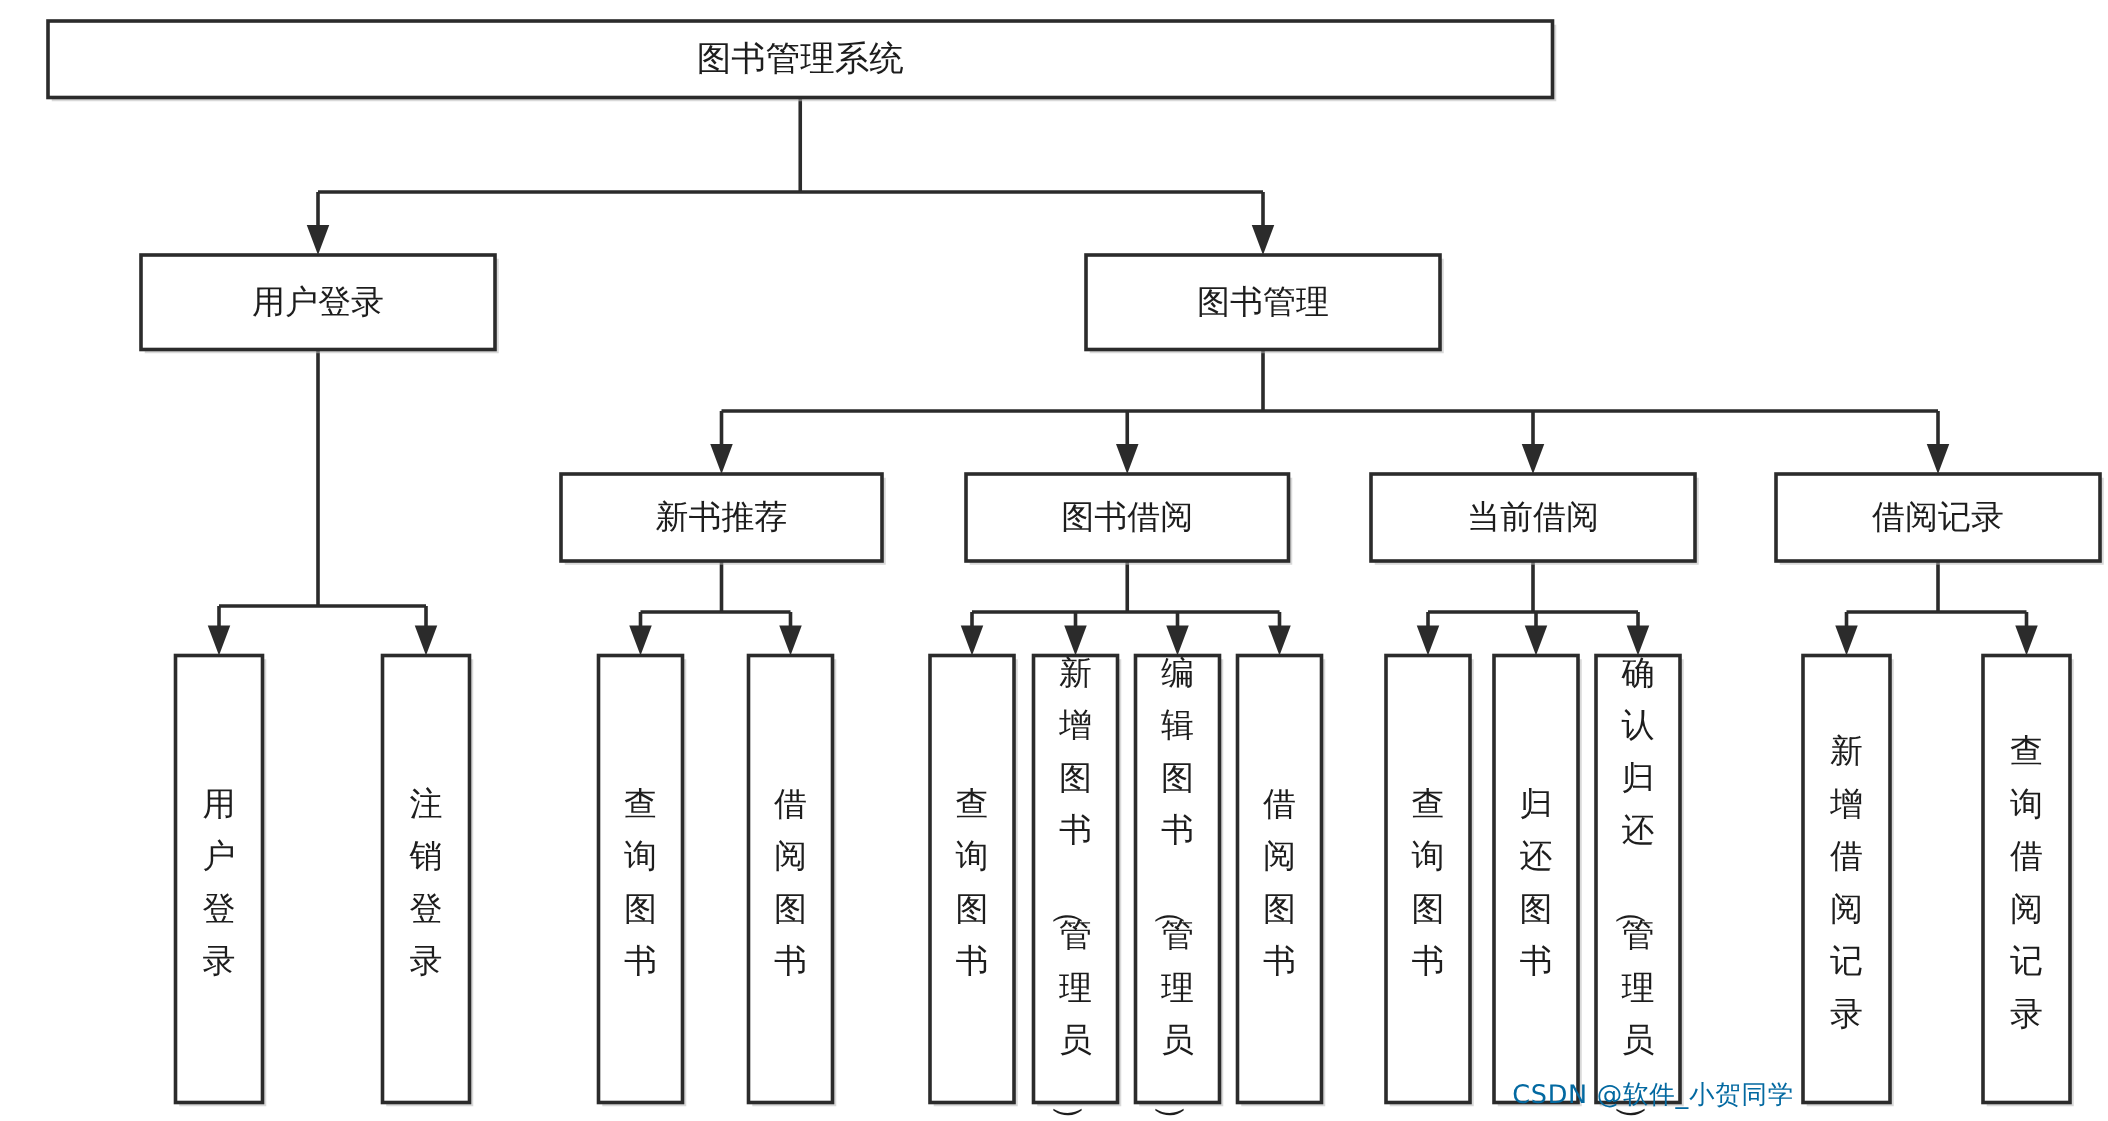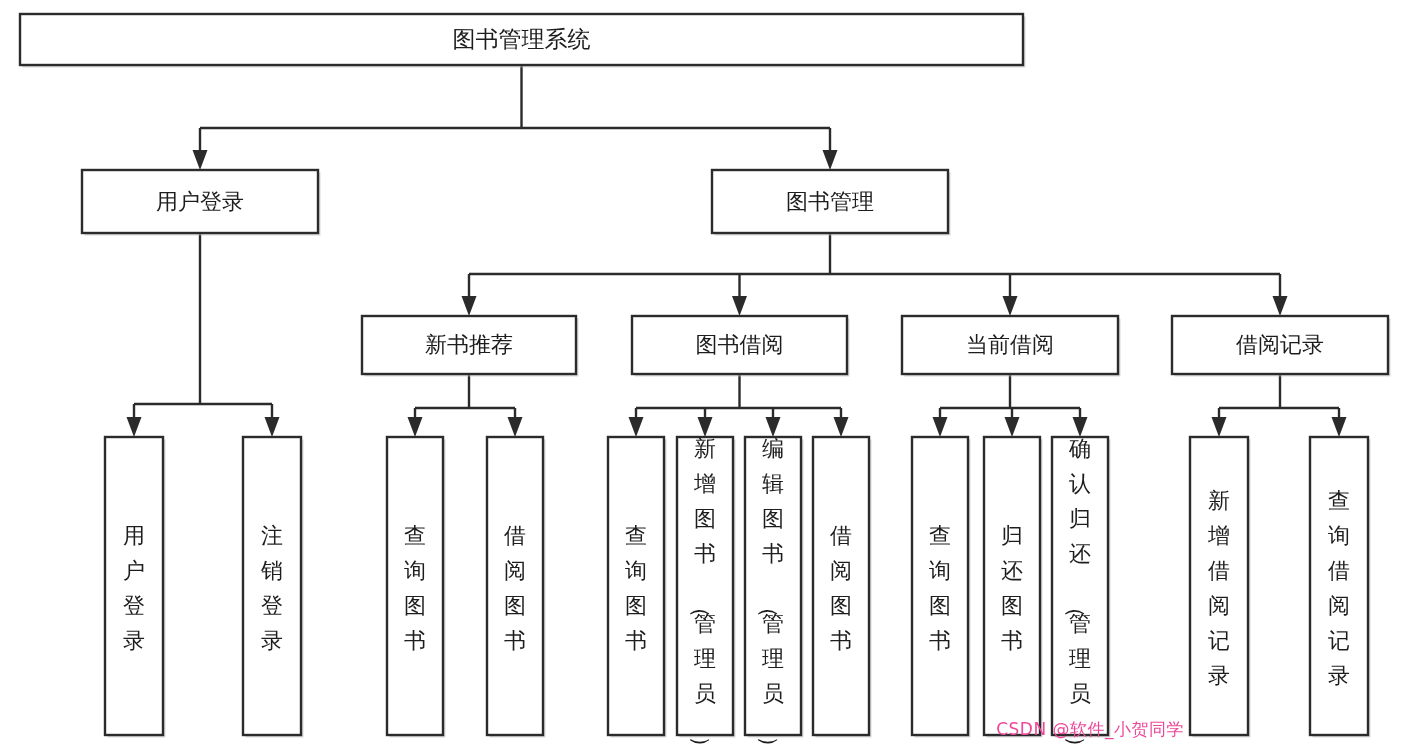--- a/index.html
+++ b/index.html
@@ -10,21 +10,21 @@
   }
   body {
     width: 1405px;
     height: 747px;
     overflow: hidden;
     font-family: "DejaVu Sans", "Liberation Sans", sans-serif;
     position: relative;
   }
   #diagram-root {
     position: absolute;
-    left: 0;
+    left: 12px;
     top: 0;
     width: 1198px;
     height: 747px;
   }
   svg#flowchart {
     display: block;
     width: 1405px;
     height: 747px;
     background: #ffffff;
   }
@@ -63,21 +63,21 @@
   .arrow-head {
     fill: #2b2b2b;
     stroke: none;
   }
   .watermark {
     position: absolute;
     right: 14px;
     bottom: 6px;
     font-family: "DejaVu Sans", "Liberation Sans", sans-serif;
     font-size: 17px;
-    color: #ec4899;
+    color: #0369a1;
     letter-spacing: 0.5px;
     white-space: nowrap;
     user-select: none;
     pointer-events: none;
   }
 </style>
 </head>
 <body>
 
 <div id="diagram-root">

